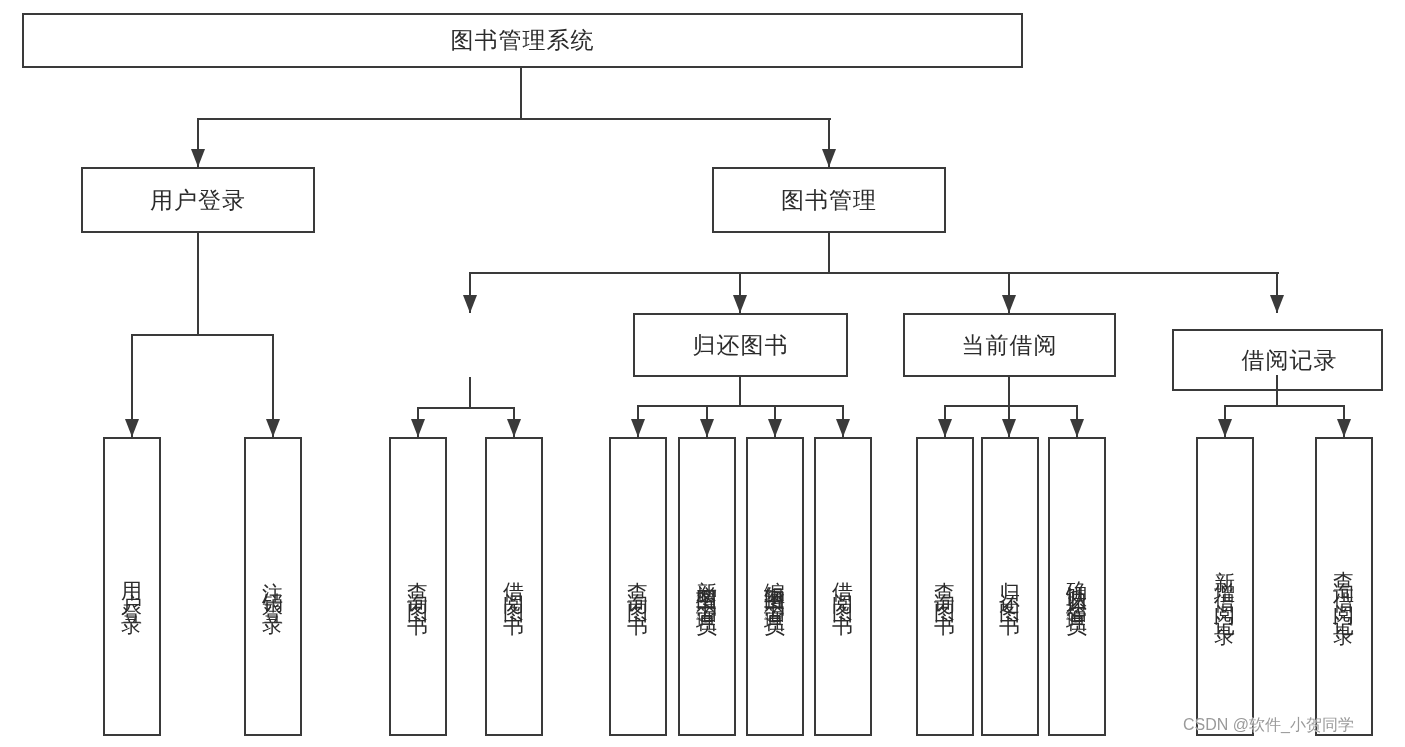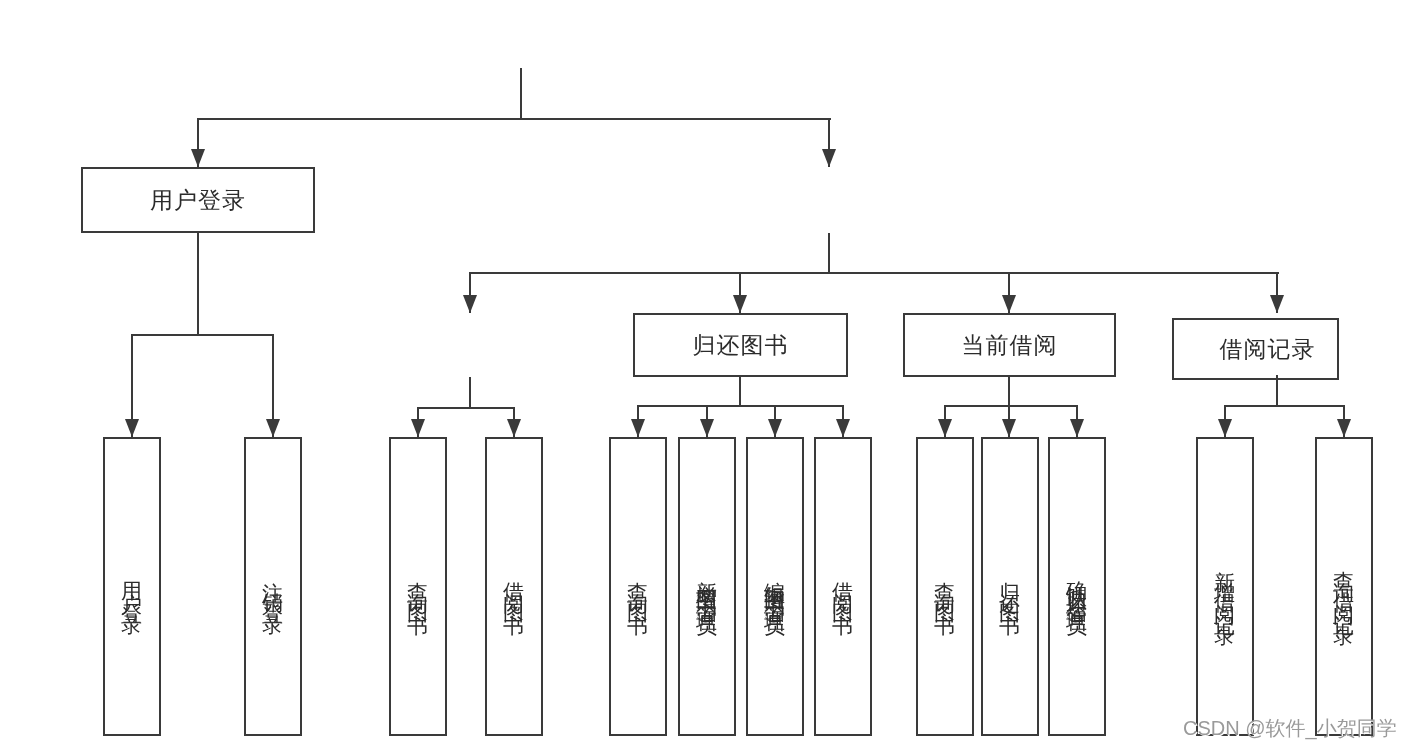--- a/index.html
+++ b/index.html
@@ -24,59 +24,65 @@
   .vline, .hline { position:absolute; background:#3a3a3a; }
   .vline { width:2px; }
   .hline { height:2px; }
   .arrow {
     position:absolute; width:0; height:0;
     border-left:7px solid transparent; border-right:7px solid transparent;
     border-top:18px solid #3a3a3a;
   }
   .watermark {
     position:absolute; left:1183px; top:715px;
-    color:#9a9a9a; font-size:20px; white-space:nowrap; z-index:5;
+    color:#9a9a9a; font-size:16px; white-space:nowrap; z-index:5;
     text-shadow:1px 1px 0 #ffffff;
   }
 </style>
 </head>
 <body>
 
 <div class="canvas">
 
+  <div class="box hbox" style="left:22px; top:13px; width:1001px; height:55px;">
+    <span>图书管理系统</span>
+  </div>
 
   <div class="vline" style="left:520px; top:68px; height:51px;"></div>
   <div class="hline" style="left:197px; top:118px; width:634px;"></div>
   <div class="vline" style="left:197px; top:118px; height:49px;"></div>
   <div class="vline" style="left:828px; top:118px; height:49px;"></div>
   <div class="arrow" style="left:191px; top:149px;"></div>
   <div class="arrow" style="left:822px; top:149px;"></div>
 
   <div class="box hbox" style="left:81px; top:167px; width:234px; height:66px;">
     <span>用户登录</span>
+  </div>
+  <div class="box hbox" style="left:712px; top:167px; width:234px; height:66px;">
+    <span>图书管理</span>
   </div>
 
   <div class="vline" style="left:828px; top:233px; height:40px;"></div>
   <div class="hline" style="left:469px; top:272px; width:810px;"></div>
   <div class="vline" style="left:469px; top:272px; height:41px;"></div>
   <div class="vline" style="left:739px; top:272px; height:41px;"></div>
   <div class="vline" style="left:1008px; top:272px; height:41px;"></div>
   <div class="vline" style="left:1276px; top:272px; height:41px;"></div>
   <div class="arrow" style="left:463px; top:295px;"></div>
   <div class="arrow" style="left:733px; top:295px;"></div>
   <div class="arrow" style="left:1002px; top:295px;"></div>
   <div class="arrow" style="left:1270px; top:295px;"></div>
 
   <div class="box hbox" style="left:633px; top:313px; width:215px; height:64px;">
     <span>归还图书</span>
   </div>
   <div class="box hbox" style="left:903px; top:313px; width:213px; height:64px;">
     <span>当前借阅</span>
   </div>
-  <div class="box hbox" style="left:1172px; top:318px; width:167px; height:62px;padding-left:24px;">
+  <div class="box hbox" style="left:1172px; top:329px; width:211px; height:62px;padding-left:24px;">
     <span>借阅记录</span>
   </div>
 
   <div class="vline" style="left:197px; top:233px; height:102px;"></div>
   <div class="hline" style="left:131px; top:334px; width:143px;"></div>
   <div class="vline" style="left:131px; top:334px; height:103px;"></div>
   <div class="vline" style="left:272px; top:334px; height:103px;"></div>
   <div class="arrow" style="left:125px; top:419px;"></div>
   <div class="arrow" style="left:266px; top:419px;"></div>
 

